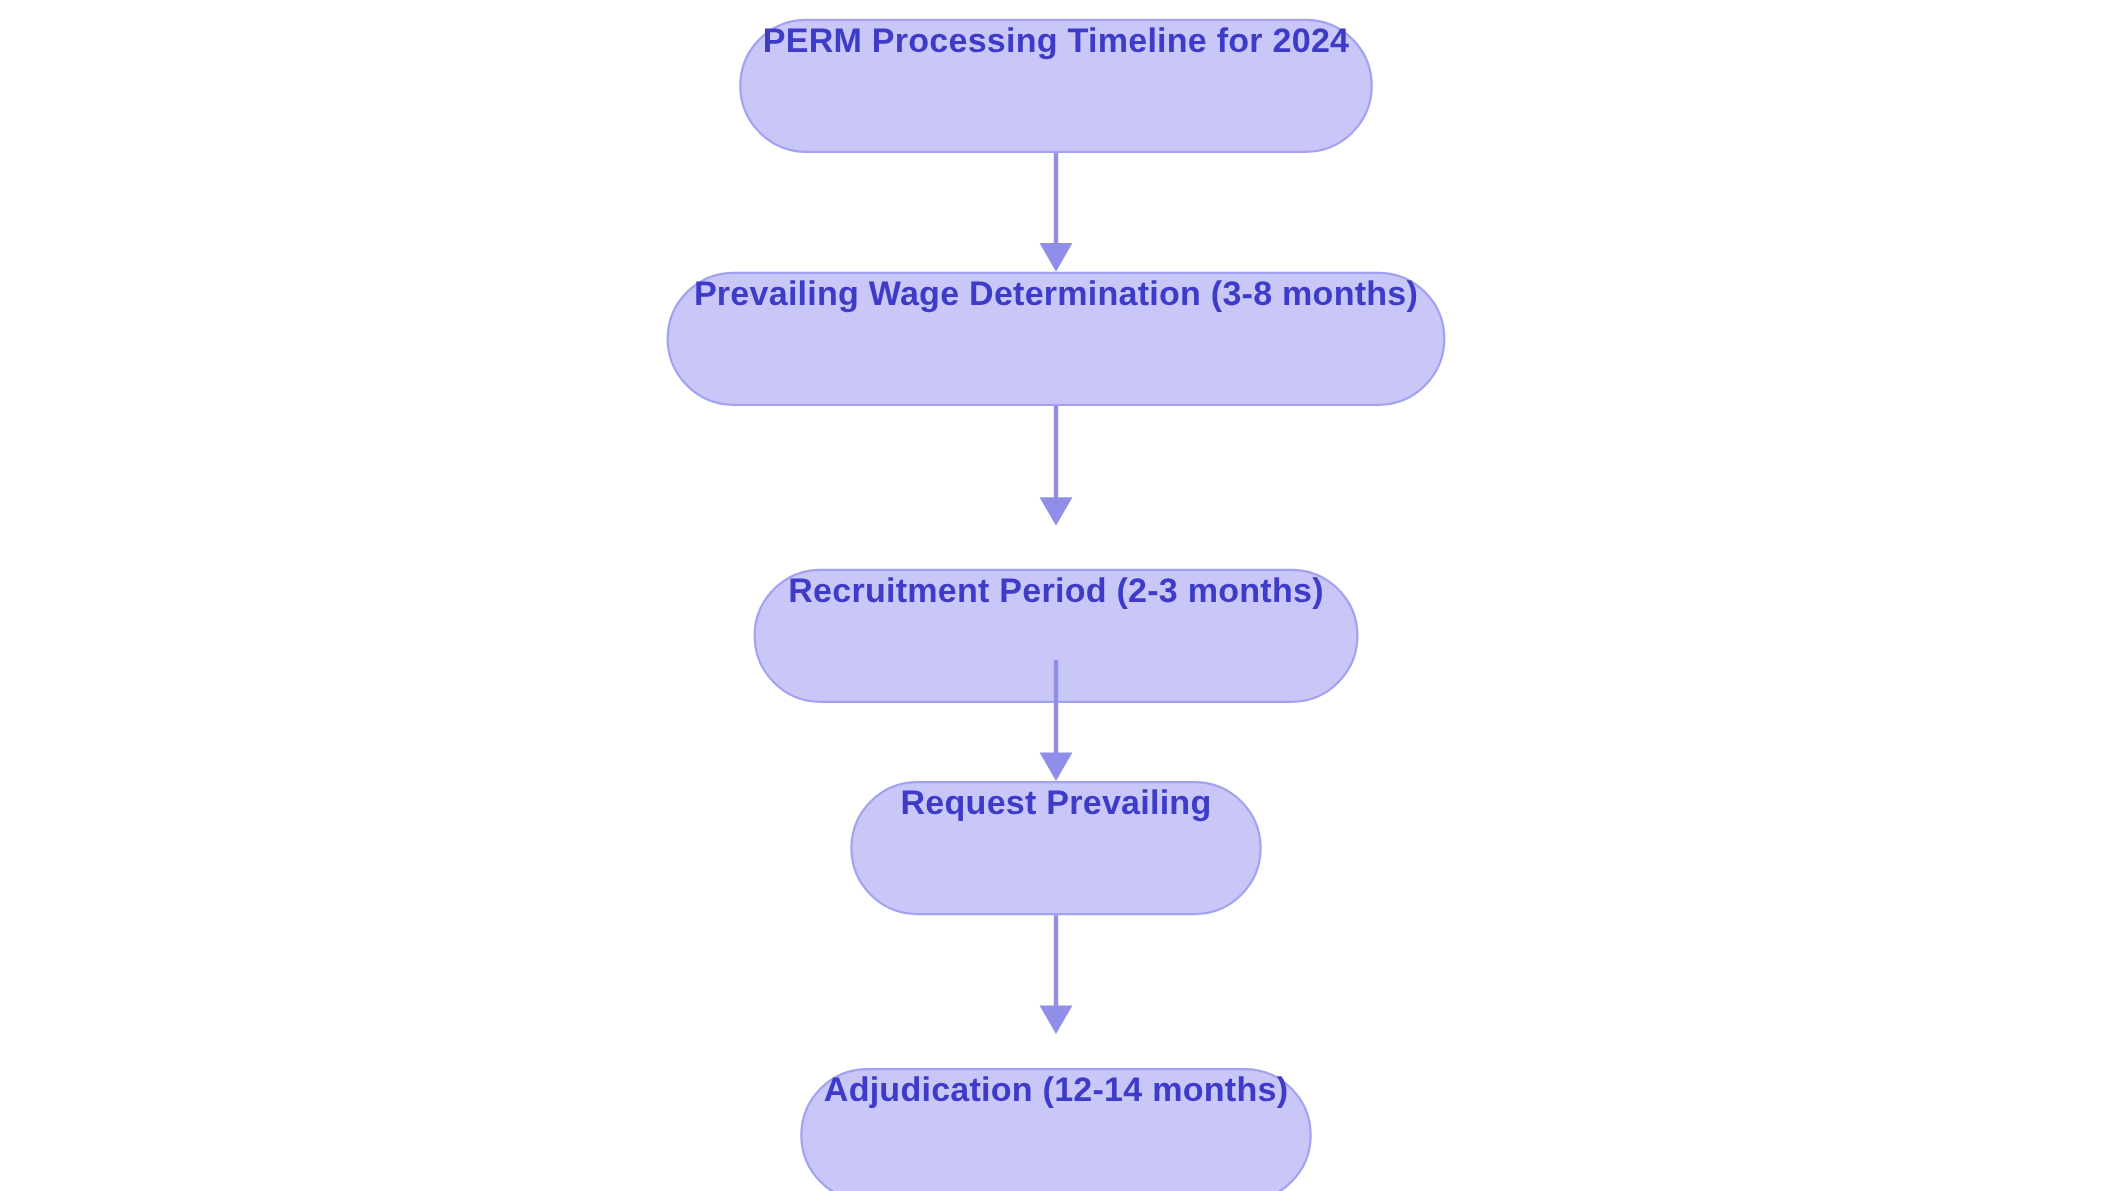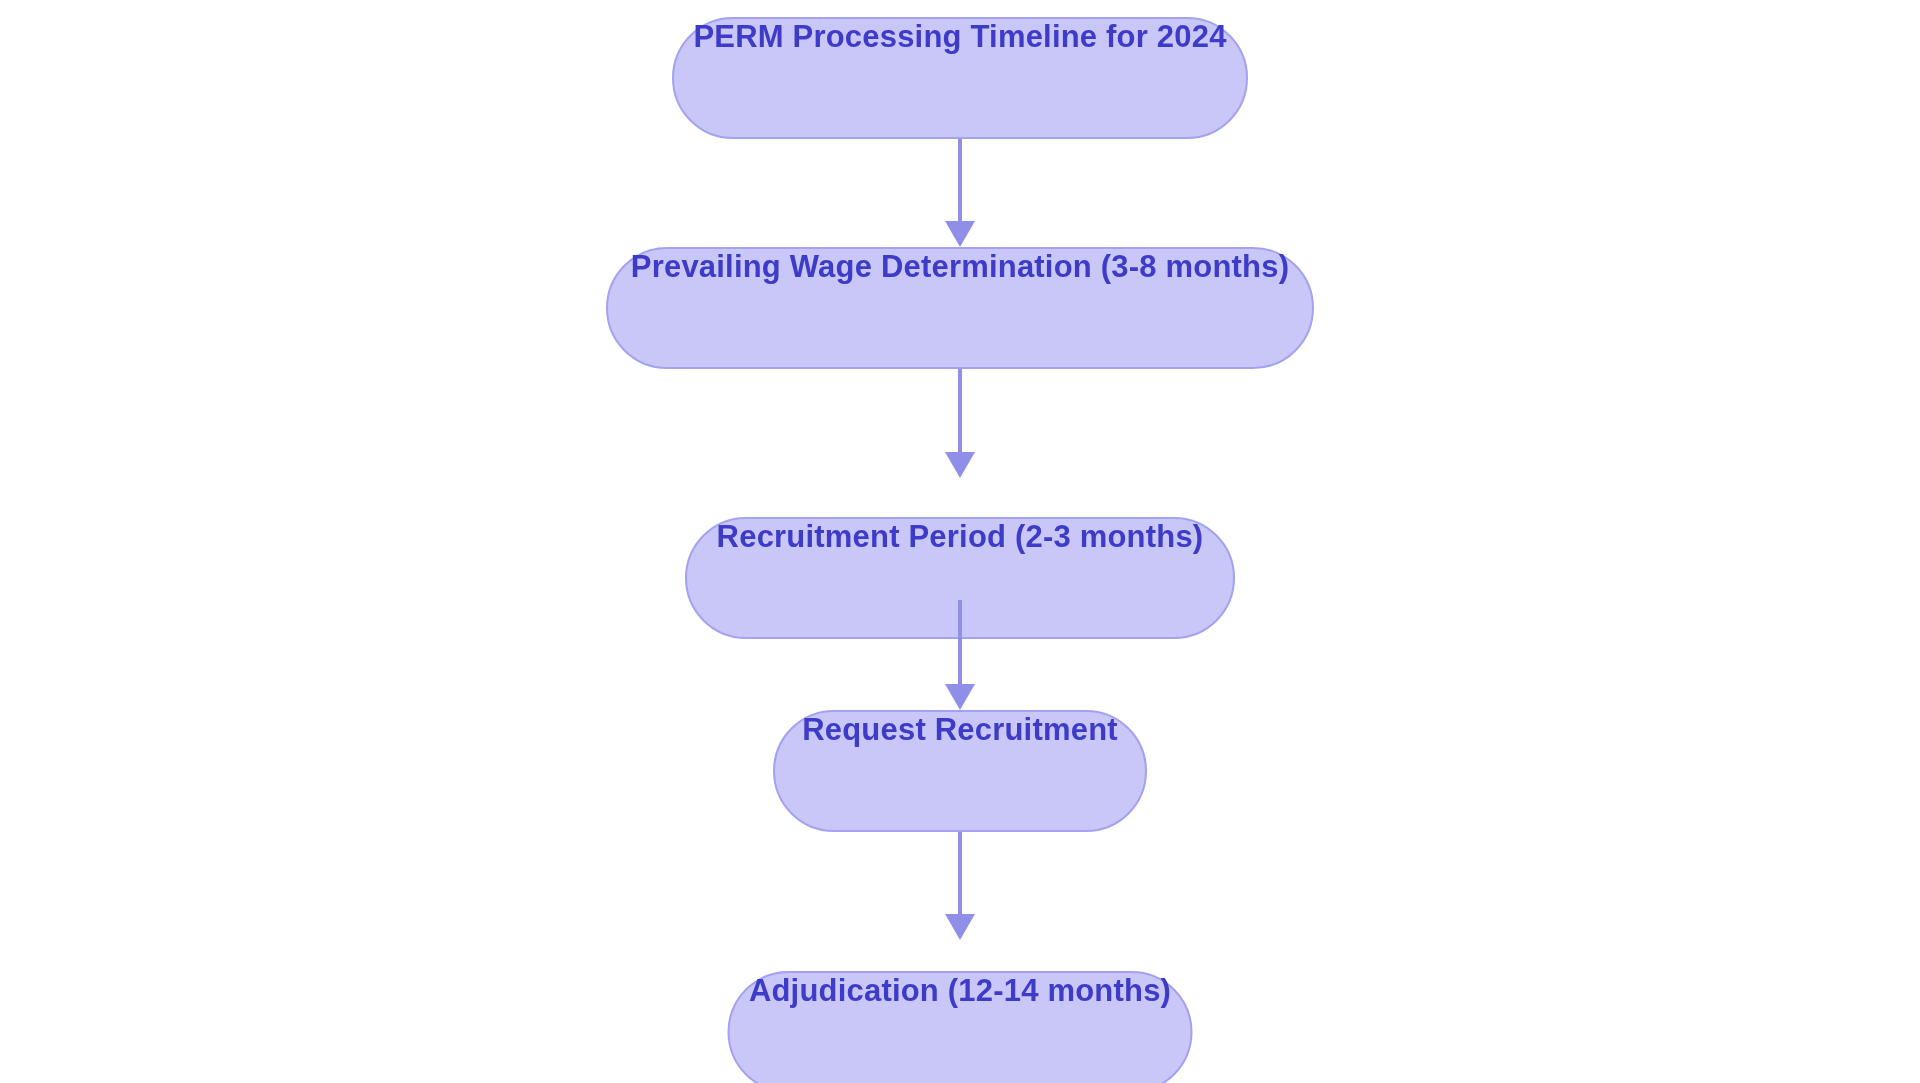--- a/index.html
+++ b/index.html
@@ -103,21 +103,21 @@
   <div class="node n3">
     <span>Recruitment Period (2-3 months)</span>
   </div>
 
   <div class="arrow a3">
     <div class="arrow-line"></div>
     <div class="arrow-head"></div>
   </div>
 
   <div class="node n4">
-    <span>Request Recruitment</span>
+    <span>Request Prevailing</span>
   </div>
 
   <div class="arrow a4">
     <div class="arrow-line"></div>
     <div class="arrow-head"></div>
   </div>
 
   <div class="node n5">
     <span>Adjudication (12-14 months)</span>
   </div>

